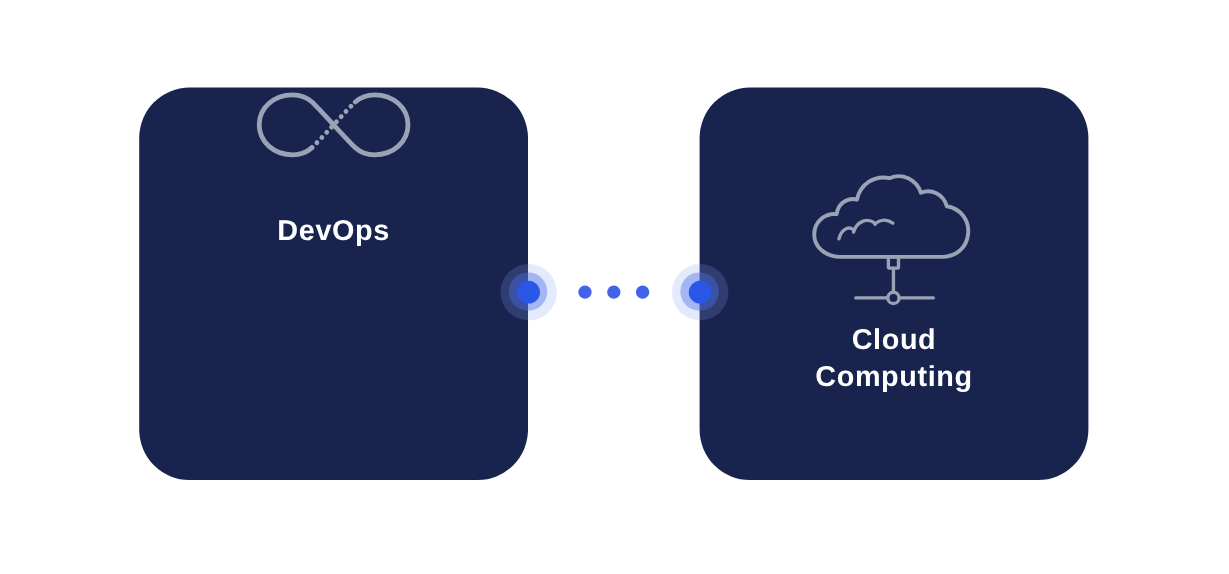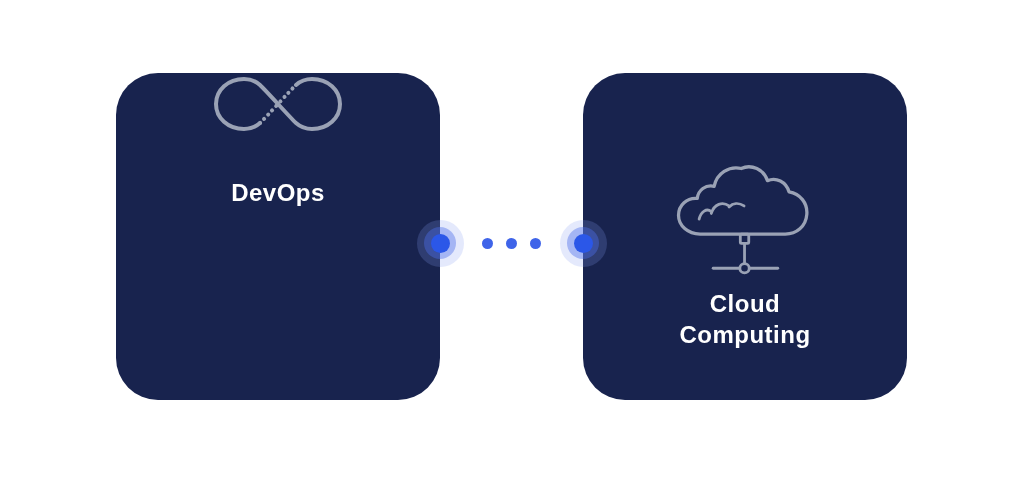--- a/index.html
+++ b/index.html
@@ -30,21 +30,21 @@
     width: 324px;
     height: 327px;
     background: var(--card-background);
     border-radius: 42px;
     display: flex;
     flex-direction: column;
     align-items: center;
     z-index: 1;
   }
   .card-left  { left: 116px; }
-  .card-right { left: 583px; padding-top: 88px; }
+  .card-right { left: 583px; padding-top: 68px; }
 
   .card-icon { display: block; flex: 0 0 auto; }
 
   .card-label {
     color: var(--label-text);
     font-weight: 700;
     font-size: 24px;
     letter-spacing: 0.5px;
     text-align: center;
     line-height: 31px;

